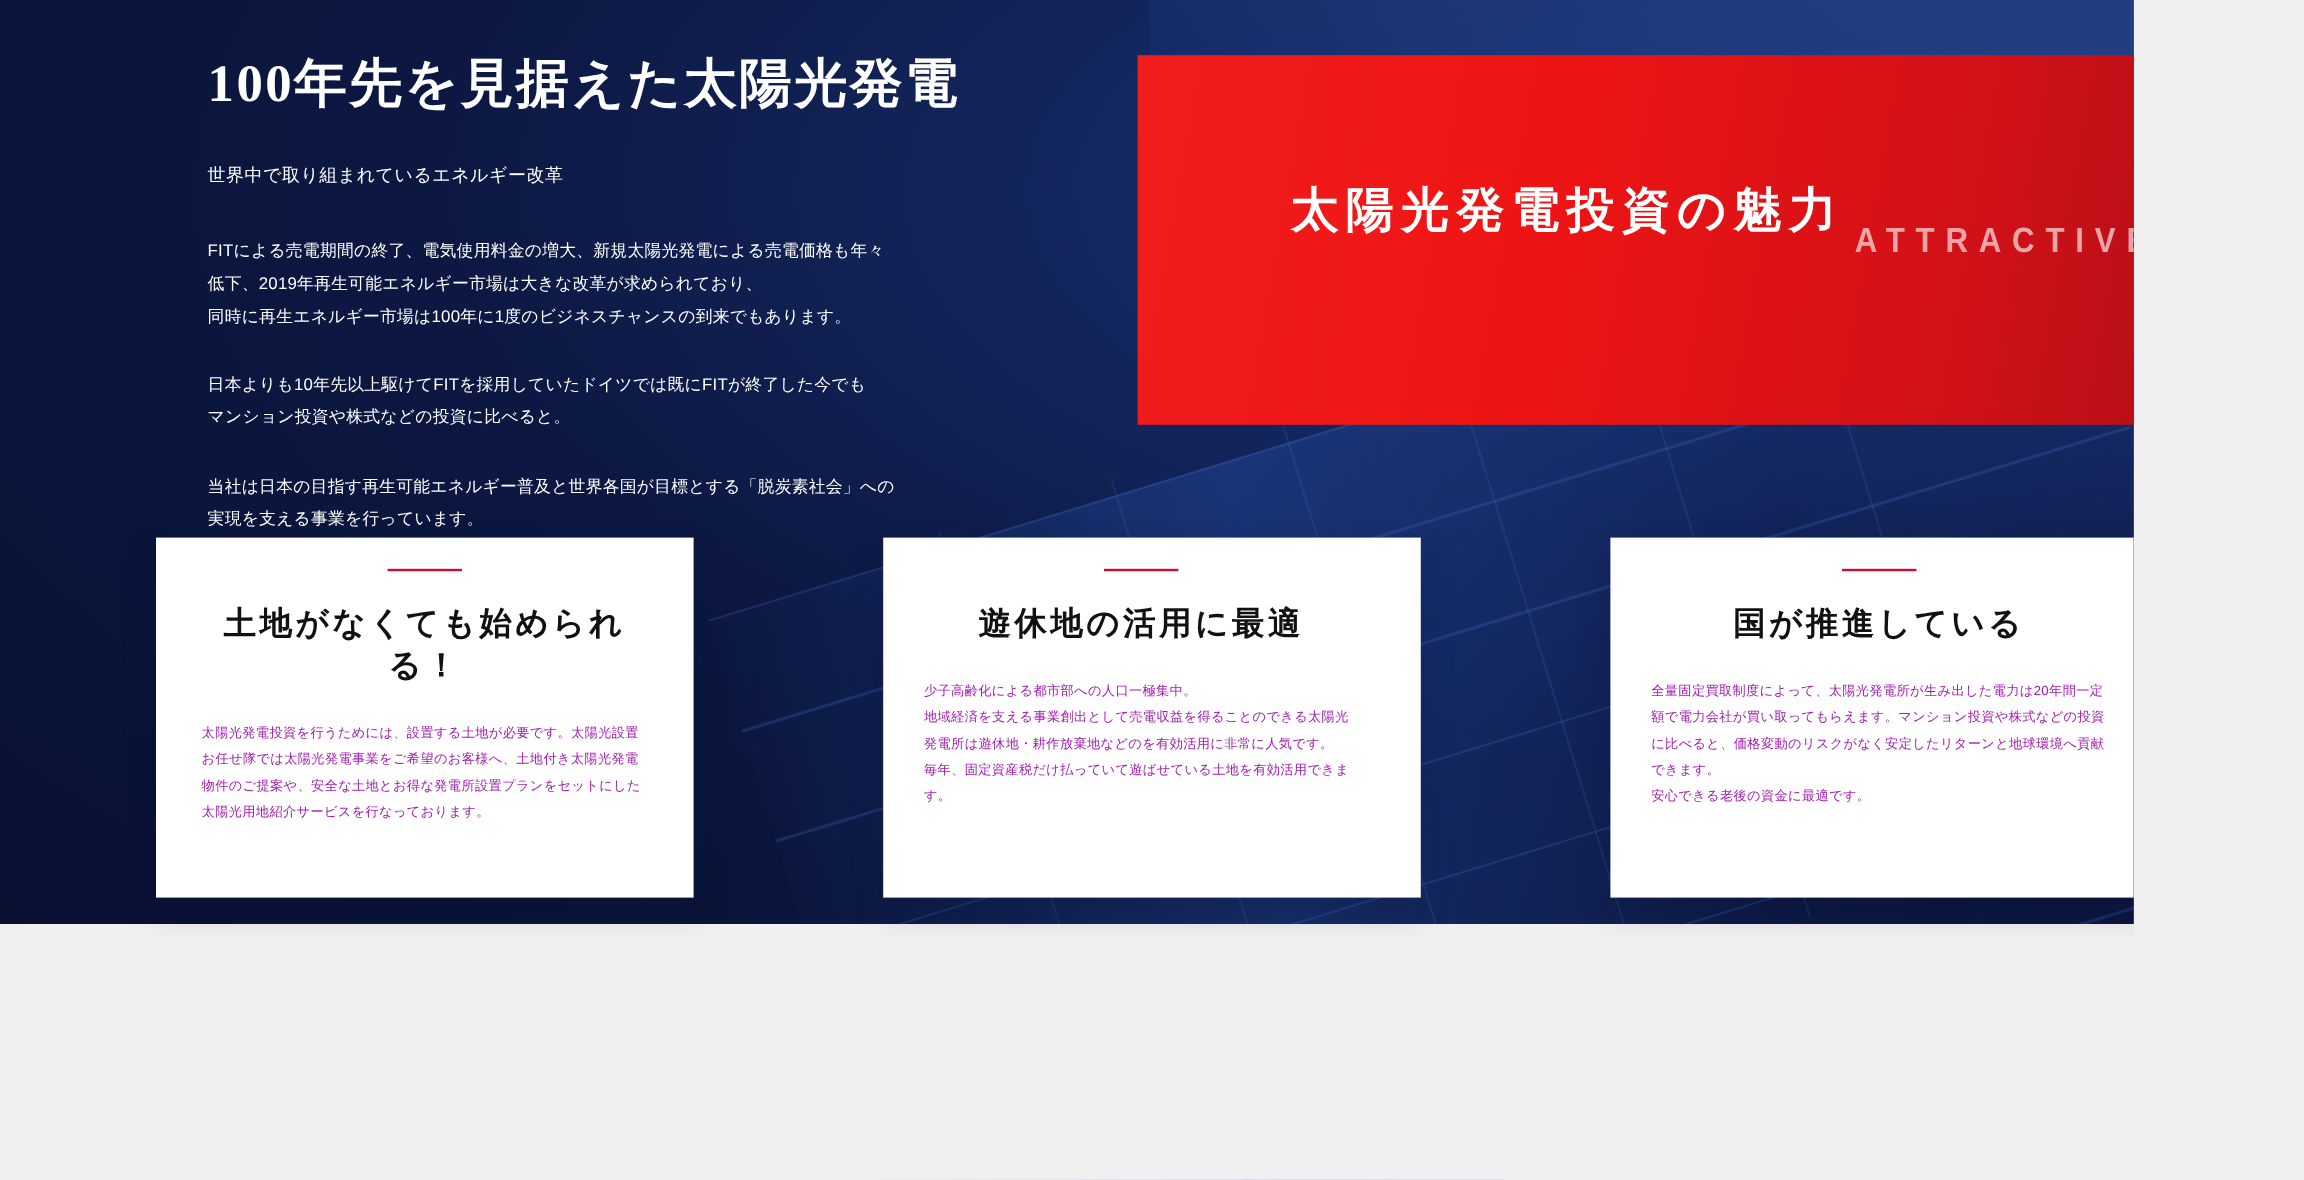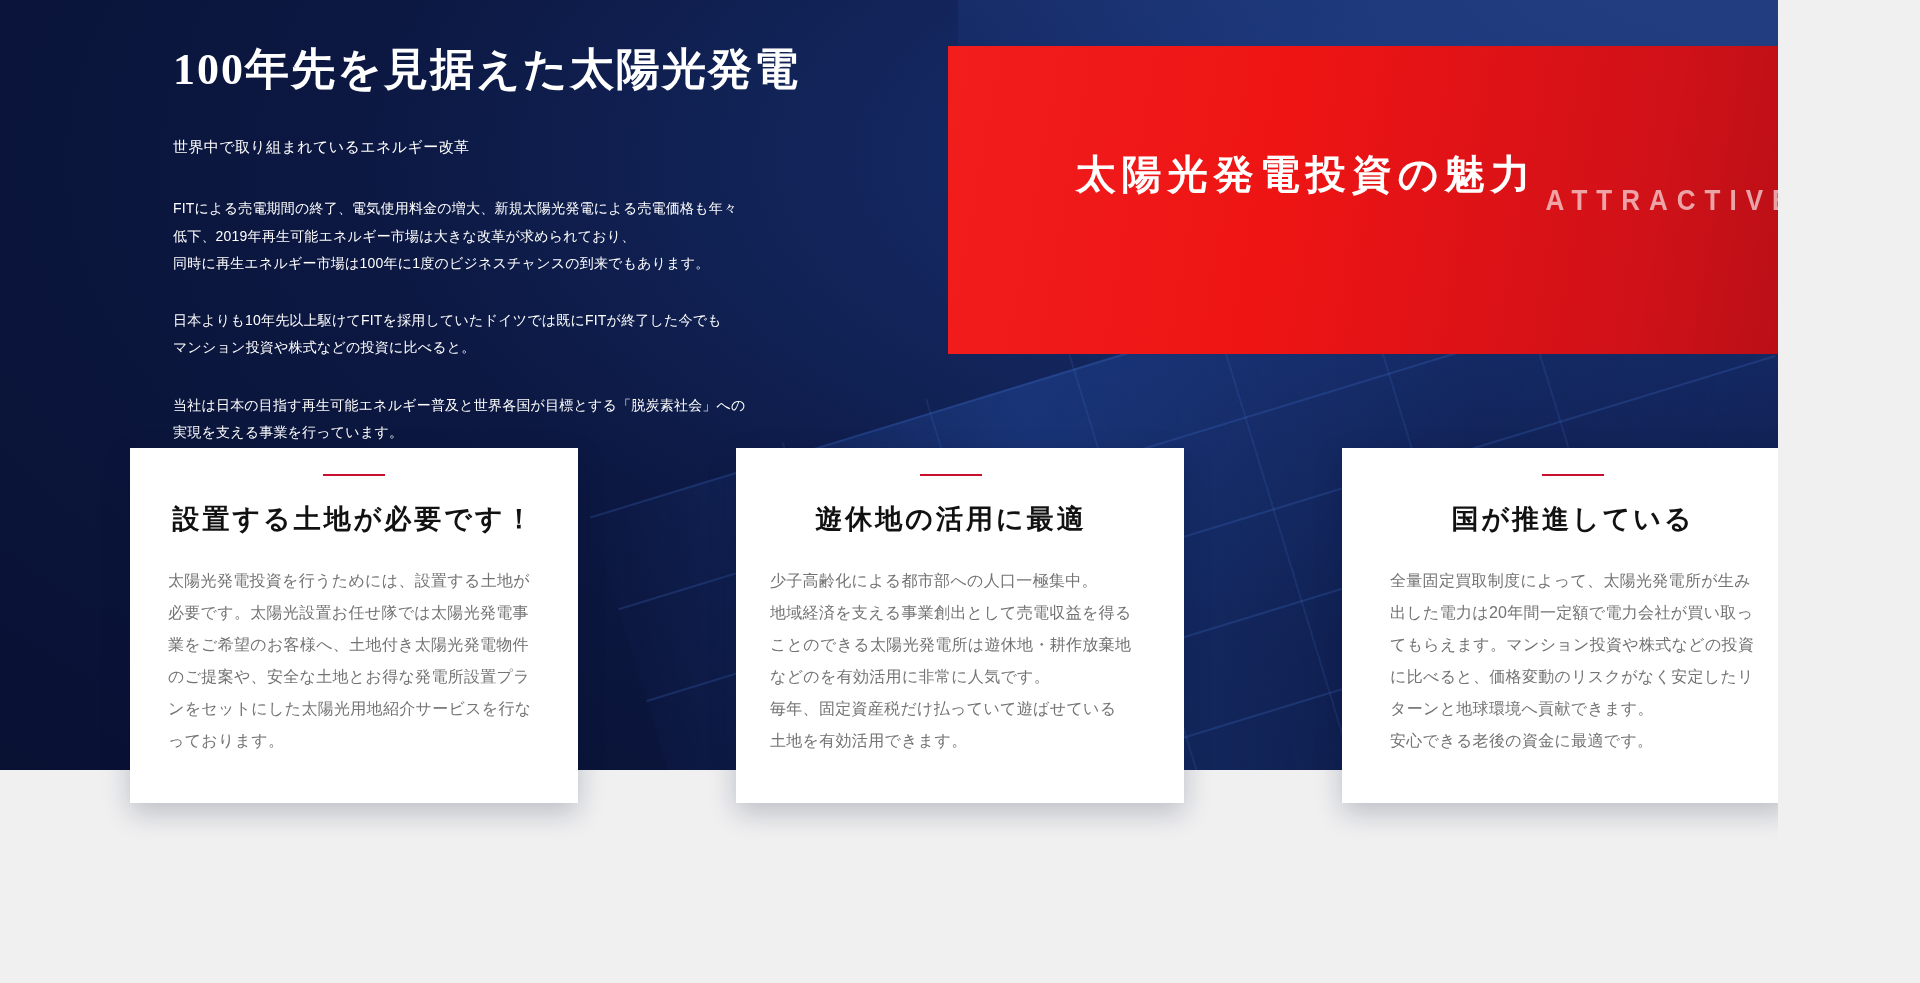--- a/index.html
+++ b/index.html
@@ -184,28 +184,28 @@
     font-family: "Liberation Serif", "DejaVu Serif", serif;
     font-size: 27px;
     font-weight: 700;
     color: #111111;
     text-align: center;
     letter-spacing: 3px;
     margin: 0 0 28px 0;
     line-height: 1.3;
   }
   .card-body {
-    font-size: 16px;
+    font-size: 11px;
     line-height: 2.0;
-    color: #737373;
+    color: #a21caf;
     margin: 0;
     letter-spacing: 0.3px;
   }
   .card-2 { padding-left: 34px; padding-right: 52px; }
-  .card-3 { padding-left: 48px; padding-right: 34px; }
+  .card-3 { padding-left: 34px; padding-right: 34px; }
 </style>
 </head>
 <body>
 
 <div class="stage">
 
   <div class="bg-base"></div>
   <div class="bg-photo"></div>
   <div class="sky-glow"></div>
   <div class="panel-sheen"></div>
@@ -226,21 +226,21 @@
 
   <div class="promo">
     <div class="promo-title">太陽光発電投資の魅力</div>
     <div class="promo-sub">ATTRACTIVE</div>
   </div>
 
   <div class="cards">
 
     <div class="card card-1">
       <div class="card-rule"></div>
-      <h2 class="card-title">設置する土地が必要です！</h2>
+      <h2 class="card-title">土地がなくても始められる！</h2>
       <p class="card-body" style="white-space:pre-line">太陽光発電投資を行うためには、設置する土地が必要です。太陽光設置お任せ隊では太陽光発電事業をご希望のお客様へ、土地付き太陽光発電物件のご提案や、安全な土地とお得な発電所設置プランをセットにした太陽光用地紹介サービスを行なっております。</p>
     </div>
 
     <div class="card card-2">
       <div class="card-rule"></div>
       <h2 class="card-title">遊休地の活用に最適</h2>
       <p class="card-body" style="white-space:pre-line">少子高齢化による都市部への人口一極集中。
 地域経済を支える事業創出として売電収益を得ることのできる太陽光発電所は遊休地・耕作放棄地などのを有効活用に非常に人気です。
 毎年、固定資産税だけ払っていて遊ばせている土地を有効活用できます。</p>
     </div>

